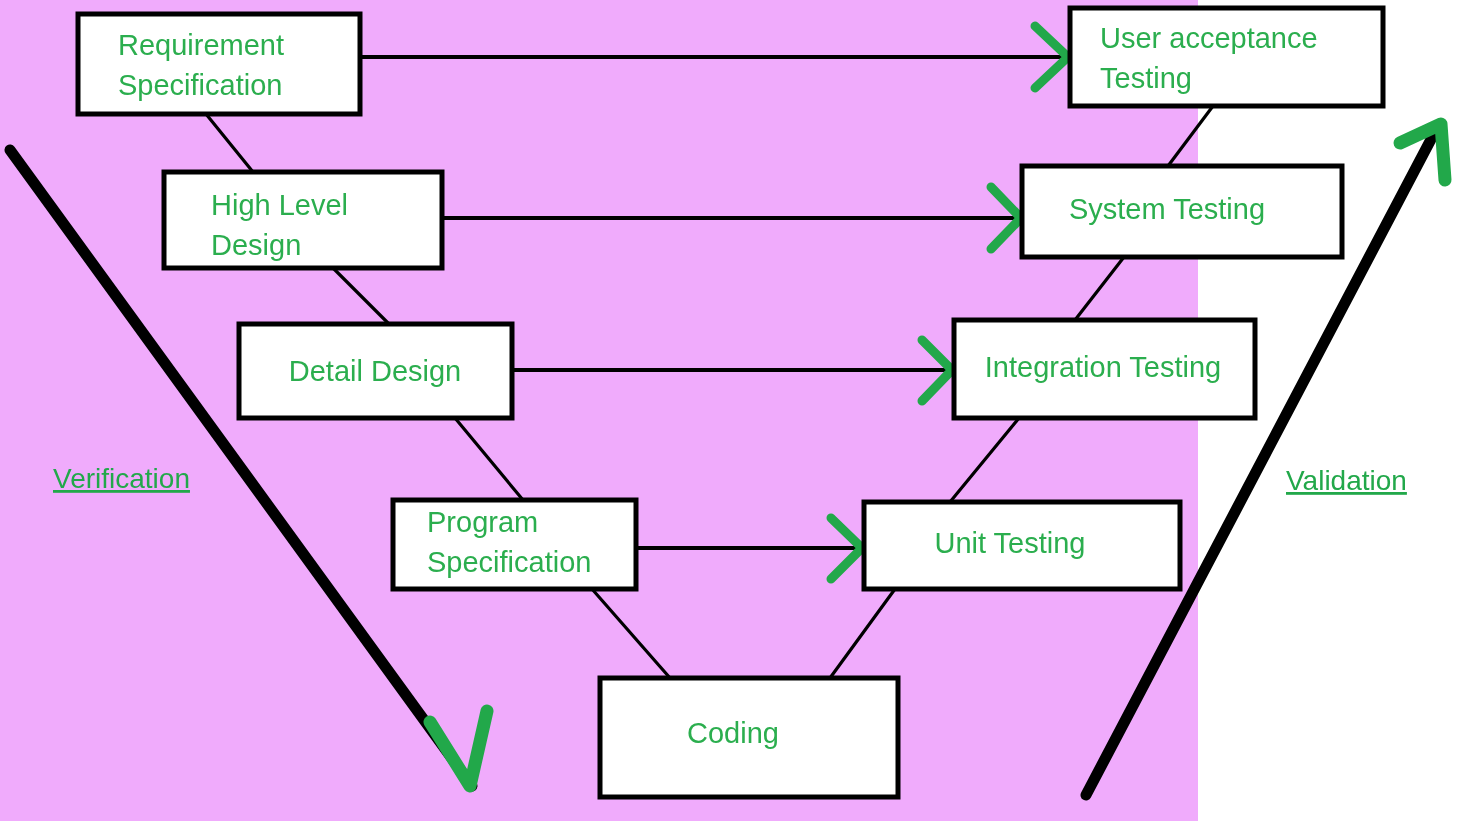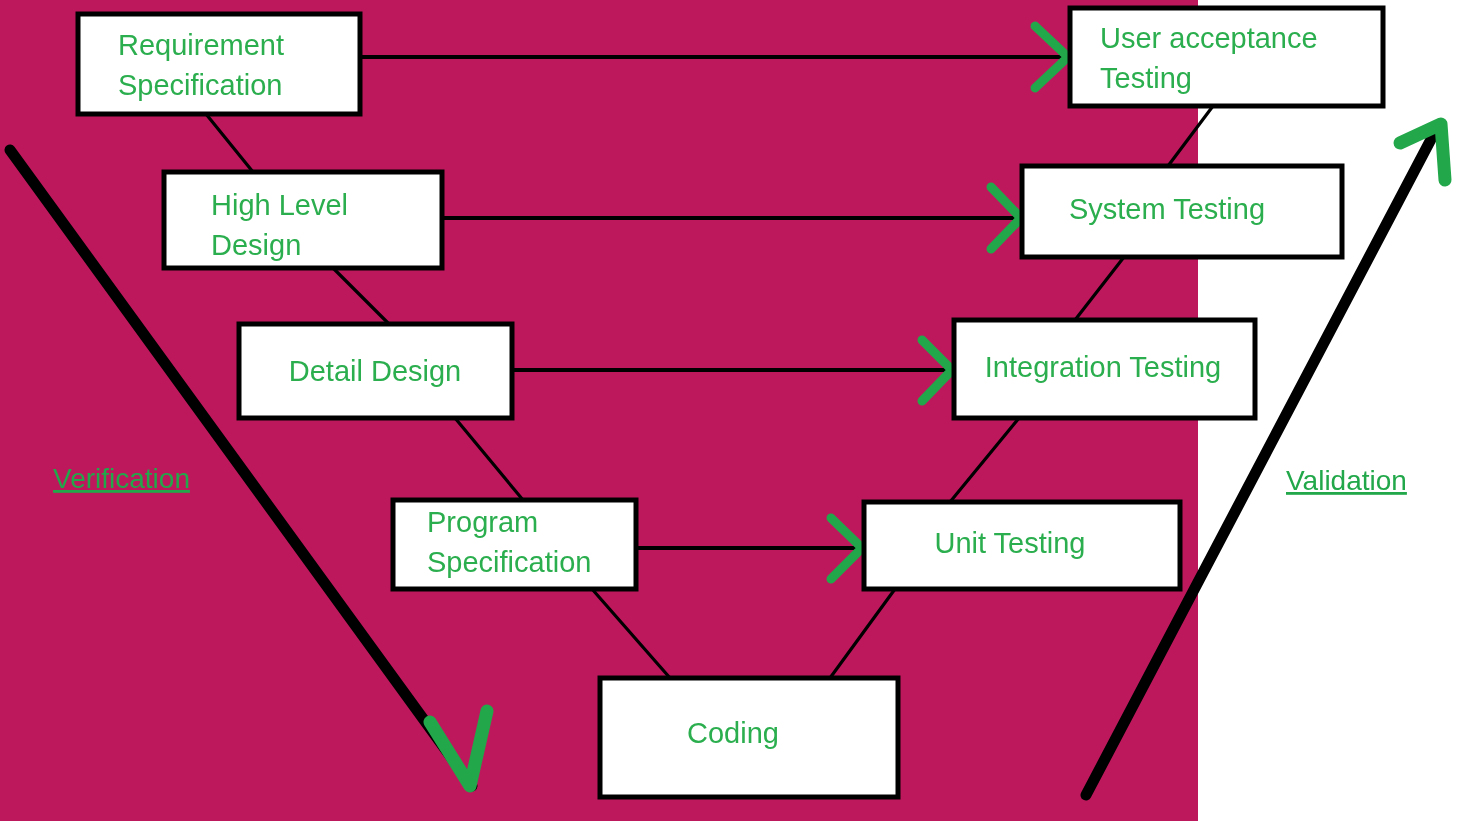--- a/index.html
+++ b/index.html
@@ -10,21 +10,21 @@
   body {
     width: 1457px;
     height: 821px;
     font-family: "Liberation Sans", sans-serif;
     overflow: hidden;
   }
   #diagram-root {
     position: relative;
     width: 1198px;
     height: 821px;
-    background: #be185d;
+    background: #f0abfc;
   }
   svg.canvas {
     position: absolute;
     top: 0;
     left: 0;
     width: 1457px;
     height: 821px;
     display: block;
   }
   .box-rect {

